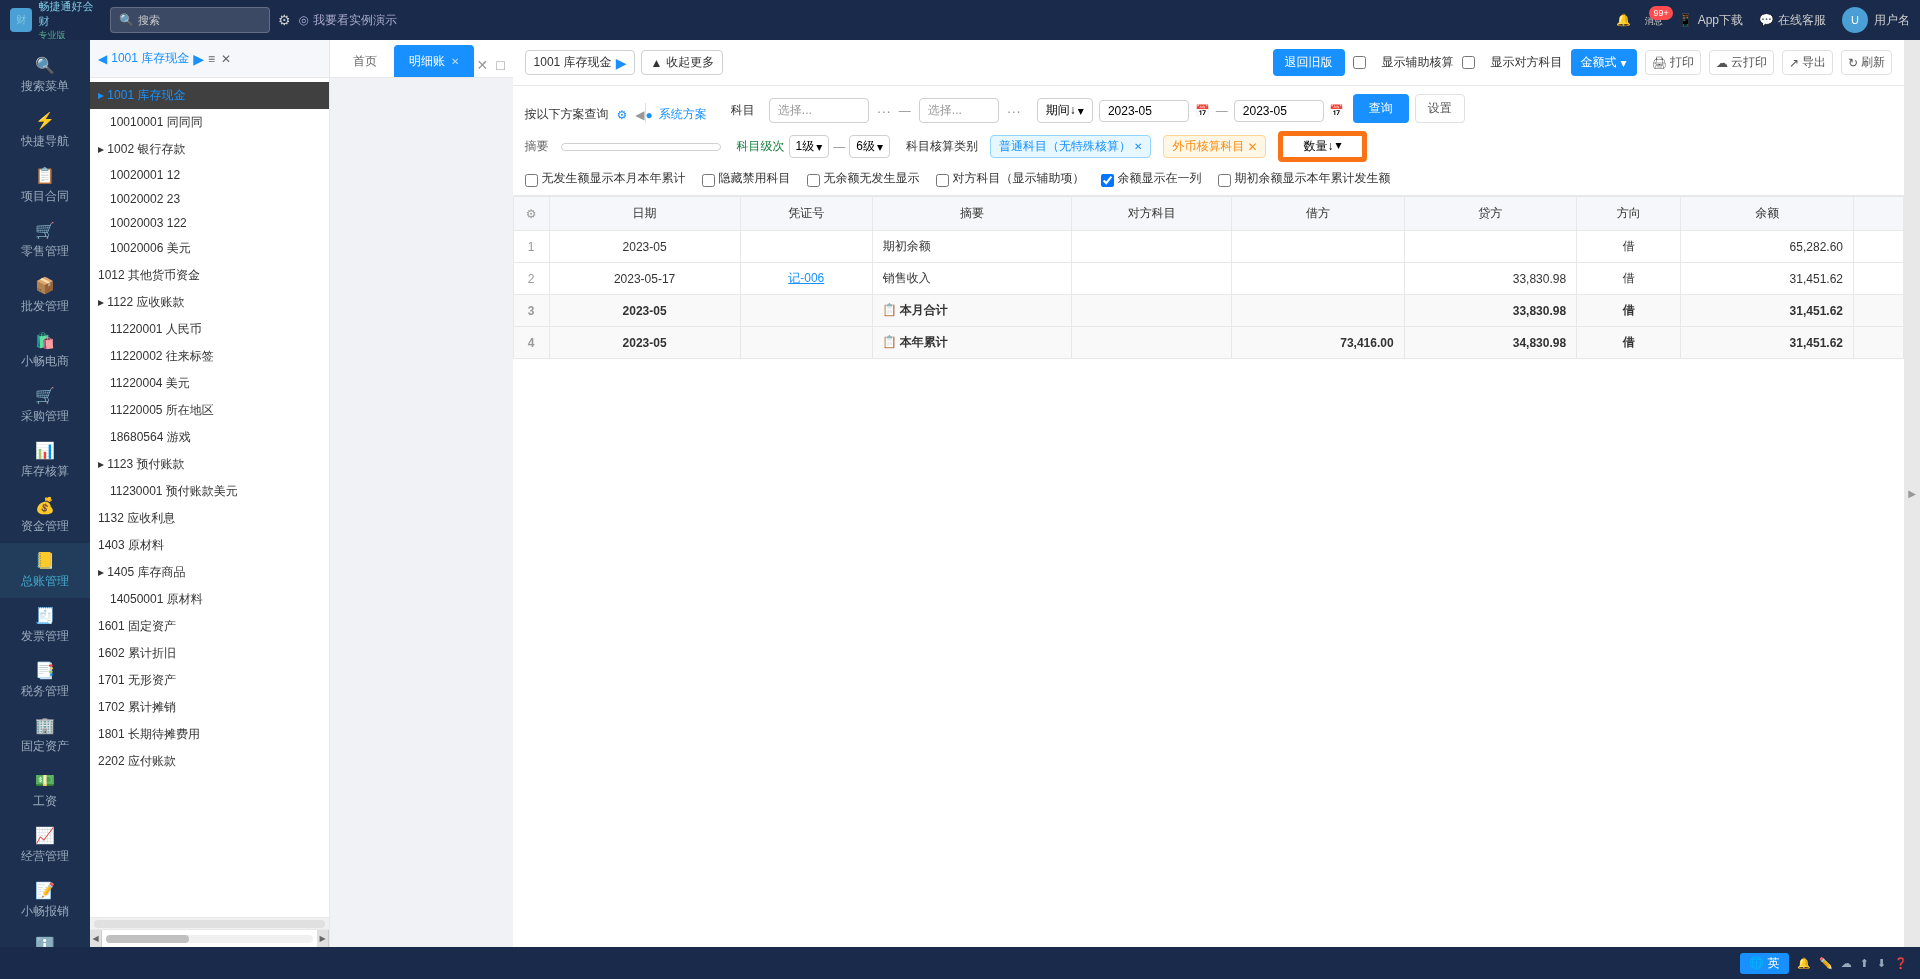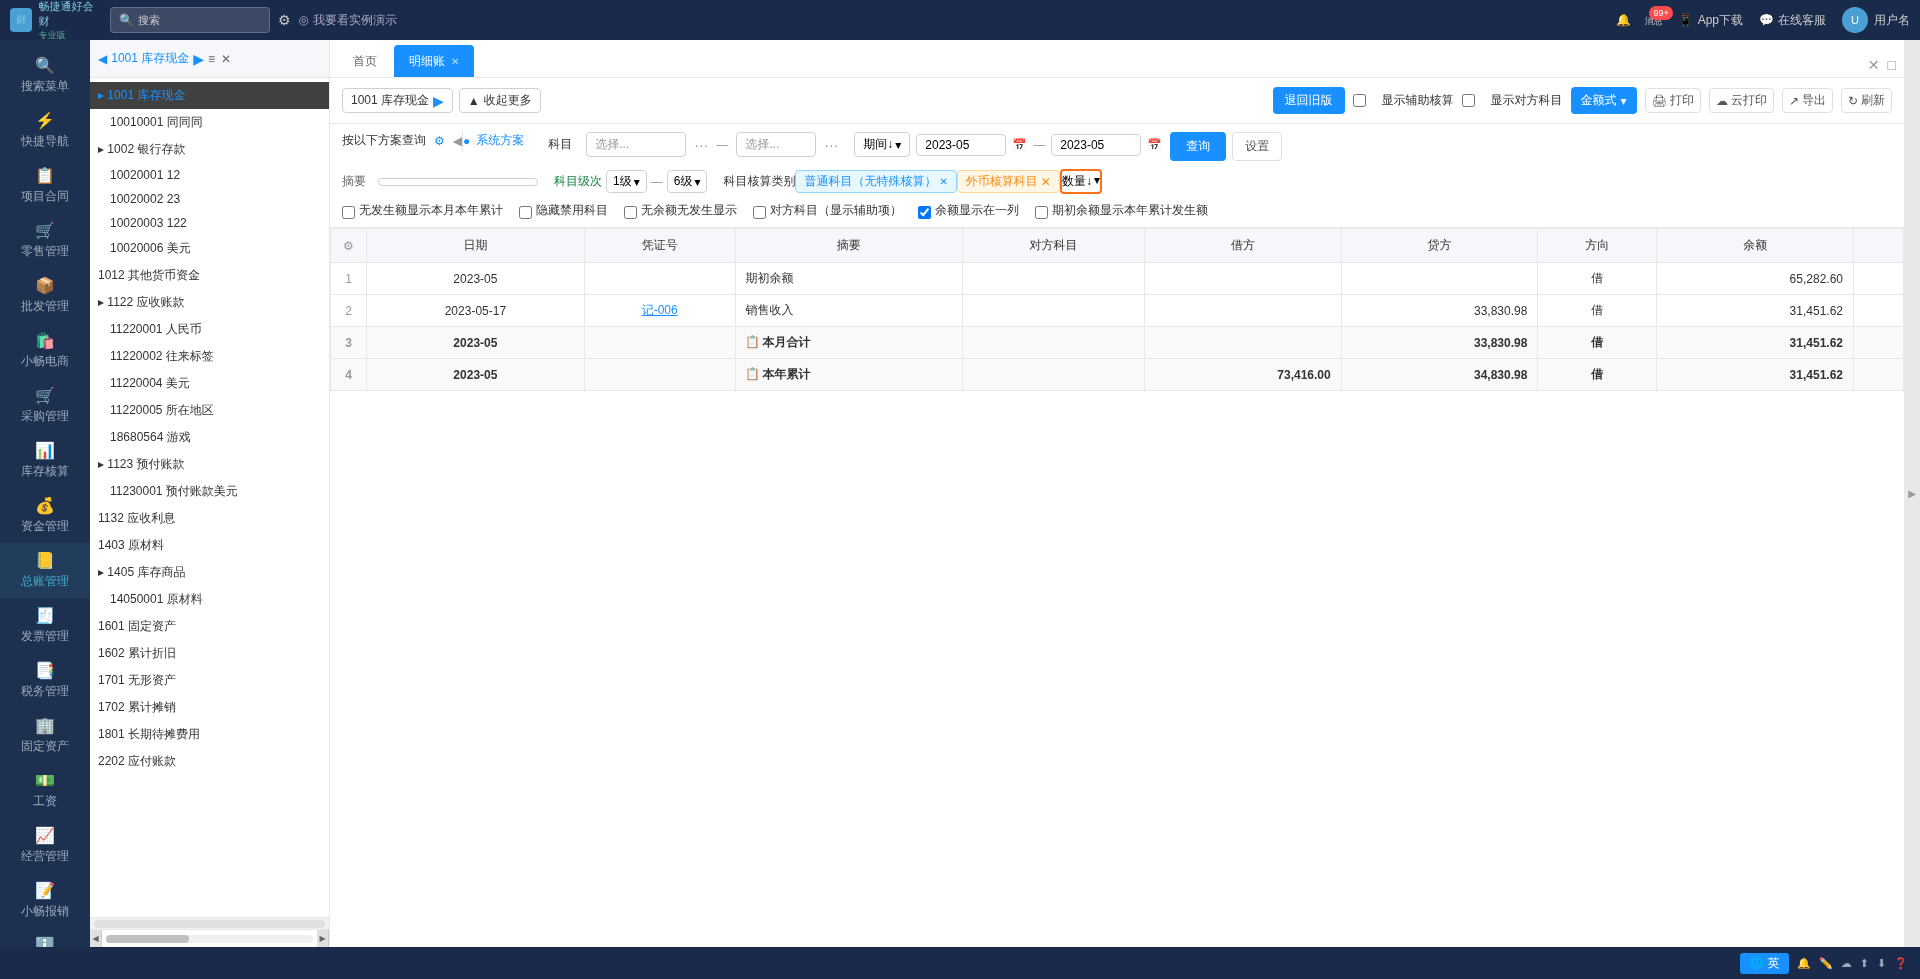--- a/index.html
+++ b/index.html
@@ -202,21 +202,21 @@
       cursor: pointer;
       font-size: 8px;
       color: #666;
       align-self: stretch;
     }
 
     
     .content-area {
       flex: 1;
       display: flex;
-      flex-direction: column;
+      flex-direction: row;
       overflow: hidden;
     }
 
     
     .tabs-bar {
       height: 38px;
       background: #fff;
       border-bottom: 1px solid #e8e8e8;
       display: flex;
       align-items: flex-end;
@@ -362,21 +362,21 @@
       background: #fff;
       border-bottom: 1px solid #e8e8e8;
       padding: 8px 12px;
       display: flex;
       flex-direction: column;
       gap: 8px;
       flex-shrink: 0;
     }
     .filter-row {
       display: flex;
-      align-items: flex-start;
+      align-items: flex-end;
       gap: 0;
     }
     .filter-scheme {
       display: flex;
       align-items: center;
       gap: 8px;
     }
     .filter-label { color: #333; font-size: 12px; font-weight: 500; min-width: 30px; }
     .filter-input {
       border: 1px solid #d0d0d0;
@@ -445,21 +445,21 @@
       font-size: 12px;
       background: #fff;
       cursor: pointer;
       display: flex;
       align-items: center;
       gap: 2px;
     }
     .subject-classify {
       display: flex;
       align-items: center;
-      gap: 0;
+      gap: 12px;
       font-size: 12px;
     }
     .tag-blue {
       background: #e6f7ff;
       color: #1890ff;
       border: 1px solid #91d5ff;
       border-radius: 4px;
       padding: 2px 8px;
       font-size: 11px;
       display: flex;
@@ -472,23 +472,23 @@
       color: #fa8c16;
       border: 1px solid #ffd591;
       border-radius: 4px;
       padding: 2px 8px;
       font-size: 11px;
       display: flex;
       align-items: center;
       gap: 3px;
     }
     .quantity-btn {
-      border: 2px solid #f97316;
-      border-radius: 4px;
-      padding: 2px 0;
+      border: 5px solid #f97316;
+      border-radius: 4px;
+      padding: 2px 20px;
       font-size: 11px;
       background: #fff;
       cursor: pointer;
       display: flex;
       align-items: flex-start;
       gap: 2px;
     }
 
     
     .filter-row3 {

